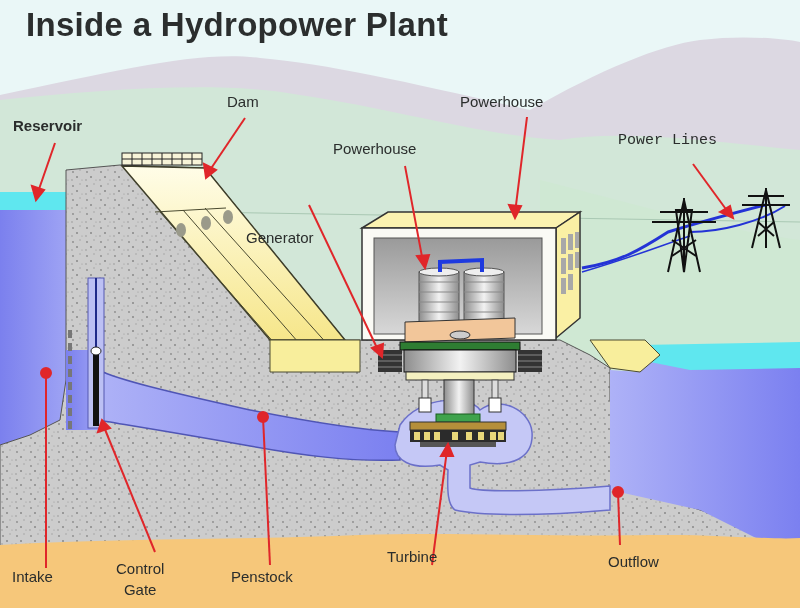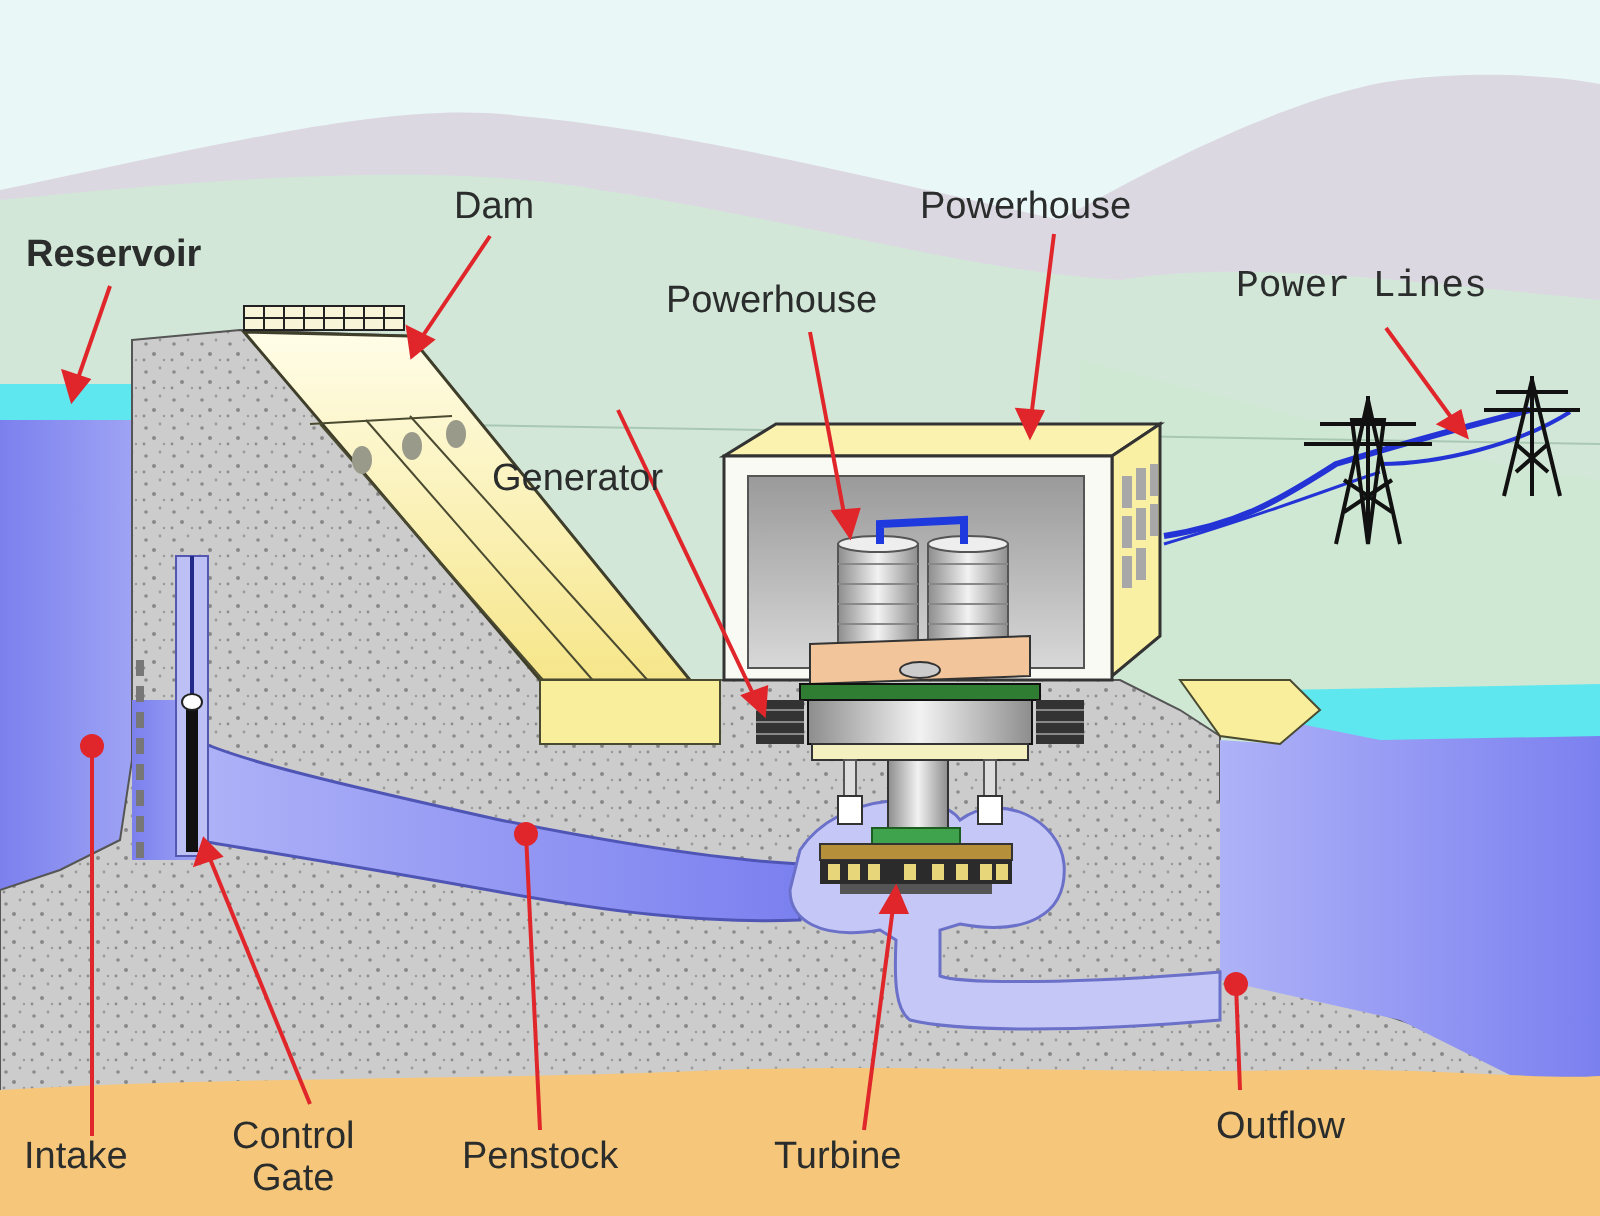--- a/index.html
+++ b/index.html
@@ -1,20 +1,20 @@
 <!DOCTYPE html>
 <html><head>
 <meta charset="utf-8">
 <style>
   html,body{margin:0;padding:0;}
   body{width:800px;height:608px;overflow:hidden;background:#eaf7f7;font-family:"Liberation Sans","DejaVu Sans",sans-serif;}
   .stage{position:relative;width:800px;height:608px;}
   svg.art{position:absolute;left:0;top:0;}
   .title{position:absolute;left:26px;top:6px;font-size:33px;font-weight:bold;color:#2b2e2e;letter-spacing:0.3px;}
-  .lbl{position:absolute;font-size:19px;color:#2a2d2c;white-space:nowrap;}
+  .lbl{position:absolute;font-size:15px;color:#2a2d2c;white-space:nowrap;}
   .lbl.bot{text-align:center;line-height:21px;}
 </style>
 </head>
 <body>
 
 <div class="stage">
 
 <svg class="art" width="800" height="608" viewBox="0 0 800 608">
   <defs>
     <linearGradient id="waterG" x1="0" x2="1">
@@ -220,30 +220,31 @@
         <circle cx="263" cy="417" r="5"></circle>
 
     <line x1="432" y1="565" x2="447" y2="450"></line>
         <polygon points="441,456 453,456 448,444"></polygon>
 
     <line x1="618" y1="492" x2="620" y2="545"></line>
         <circle cx="618" cy="492" r="5"></circle>
   </g>
 </svg>
 
+<div class="title">Inside a Hydropower Plant</div>
 
 <div class="lbl" style="left:13px;top:117px;font-weight:bold;">Reservoir</div>
 <div class="lbl" style="left:227px;top:93px;">Dam</div>
 <div class="lbl" style="left:460px;top:93px;">Powerhouse</div>
 <div class="lbl" style="left:333px;top:140px;">Powerhouse</div>
 <div class="lbl" style="left:246px;top:181px;margin-top:48px;">Generator</div>
 <div class="lbl" style="left:618px;top:132px;font-family:Liberation Mono, monospace;">Power Lines</div>
 
 <div class="lbl" style="left:12px;top:568px;">Intake</div>
 <div class="lbl bot" style="left:116px;top:558px;">
   <div>Control</div>
   <div>Gate</div>
 </div>
 <div class="lbl" style="left:231px;top:568px;">Penstock</div>
-<div class="lbl" style="left:387px;top:568px;">Turbine</div>
+<div class="lbl" style="left:387px;top:548px;">Turbine</div>
 <div class="lbl" style="left:608px;top:553px;">Outflow</div>
 
 </div>
 
 </body></html>

